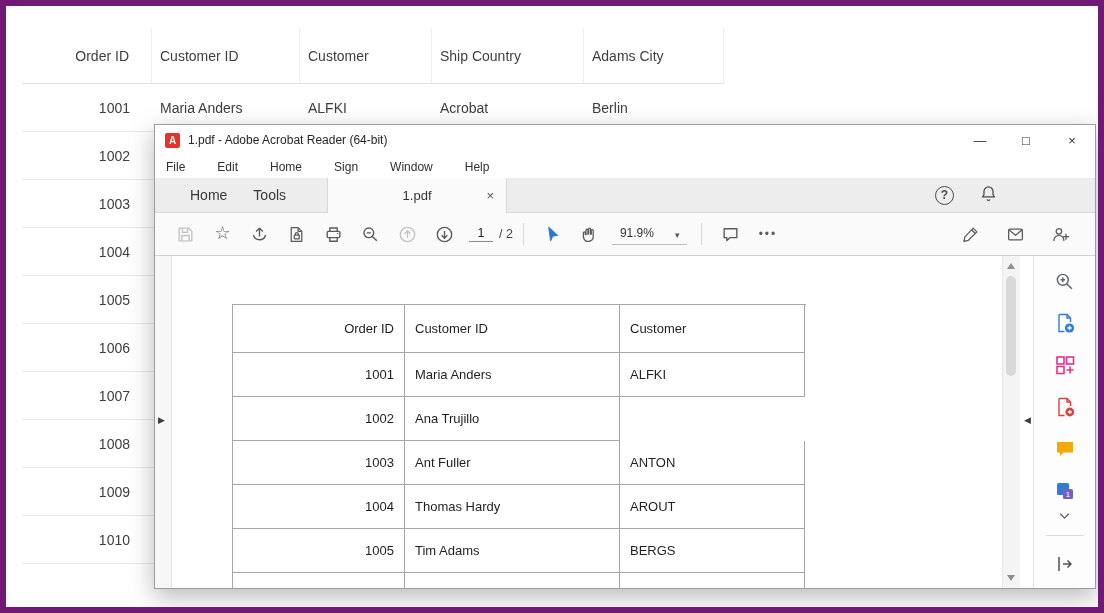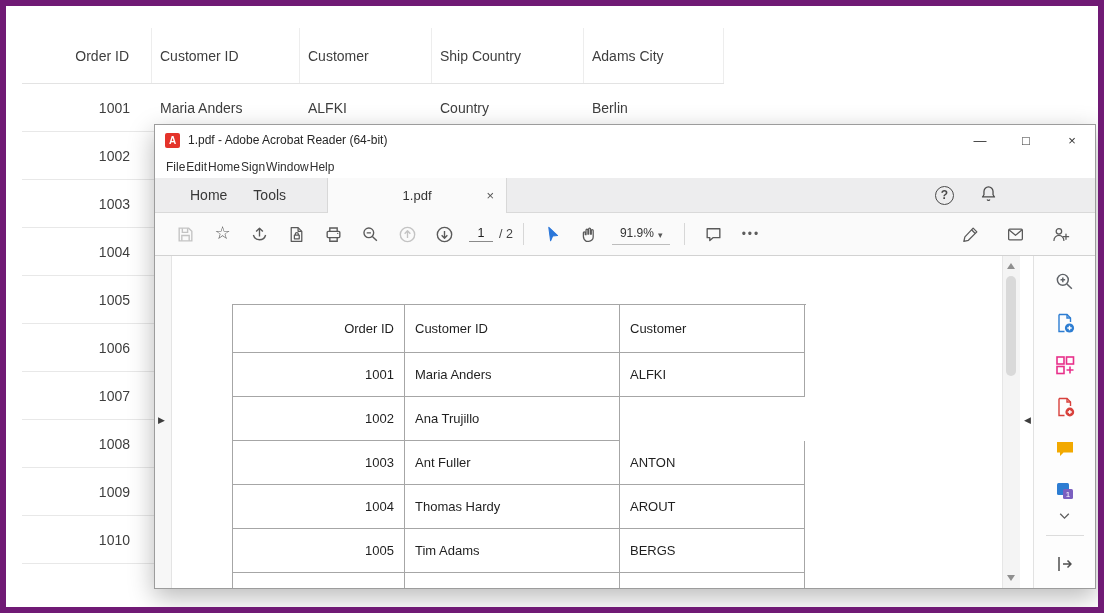--- a/index.html
+++ b/index.html
@@ -20,40 +20,40 @@
     border:1px solid #9c9c9c;box-sizing:border-box;box-shadow:0 8px 24px rgba(0,0,0,.28);
     display:flex;flex-direction:column;z-index:5;}
 
   .titlebar{height:30px;display:flex;align-items:center;padding-left:10px;background:#fff;flex:none;}
   .pdficon{width:15px;height:15px;background:#e4332a;color:#fff;border-radius:2px;font-size:10px;font-weight:bold;
     display:flex;align-items:center;justify-content:center;}
   .wtitle{font-size:12px;color:#262626;margin-left:8px;}
   .wincontrols{margin-left:auto;display:flex;height:30px;}
   .wbtn{width:46px;display:flex;align-items:center;justify-content:center;font-size:13px;color:#333;cursor:default;}
 
-  .menubar{height:23px;display:flex;align-items:center;gap:1px;padding-left:11px;font-size:12px;color:#2f2f2f;background:#fff;flex:none;}
+  .menubar{height:23px;display:flex;align-items:center;gap:32px;padding-left:11px;font-size:12px;color:#2f2f2f;background:#fff;flex:none;}
   .menubar span{cursor:default;}
 
   .tabbar{height:34px;background:#ededee;display:flex;align-items:stretch;padding-left:22px;border-bottom:1px solid #d9d9d9;flex:none;}
   .navtab{display:flex;align-items:center;padding:0 13px;font-size:14px;color:#383838;}
   .doctab{width:178px;margin-left:28px;margin-bottom:-1px;background:#fafafa;border-left:1px solid #d8d8d8;border-right:1px solid #d8d8d8;
     display:flex;align-items:center;justify-content:center;position:relative;font-size:13px;color:#333;z-index:2;}
   .closex{position:absolute;right:12px;font-size:13px;color:#555;}
   .tabright{margin-left:auto;display:flex;align-items:center;gap:25px;padding-right:22px;}
   .helpcircle{width:19px;height:19px;border-radius:50%;border:1.5px solid #4a4a4a;display:flex;align-items:center;
     justify-content:center;font-size:12px;color:#4a4a4a;font-weight:600;box-sizing:border-box;}
   .signin{font-size:15px;font-weight:600;color:#333;margin-top:48px;}
 
   .toolbar{height:42px;background:#fafafa;border-bottom:1px solid #d2d2d2;display:flex;align-items:center;padding:0 12px;flex:none;}
   .tbtn{width:37px;height:30px;display:flex;align-items:center;justify-content:center;border-radius:3px;flex:none;}
   .starglyph{font-size:18px;line-height:1;color:#5a5a5a;margin-top:-2px;}
   .pagecur{width:24px;text-align:center;border-bottom:1px solid #8a8a8a;font-size:12.5px;color:#222;padding-bottom:1px;margin:0 6px 0 6px;}
   .pagetot{font-size:12.5px;color:#444;}
   .vdiv{width:1px;height:22px;background:#d7d7d7;margin:0 10px;flex:none;}
-  .zoombox{display:flex;align-items:flex-end;gap:4px;padding:3px 8px 4px 8px;font-size:12px;color:#333;border-bottom:1px solid #bdbdbd;margin:4px 4px;}
+  .zoombox{display:flex;align-items:flex-end;gap:21px;padding:3px 8px 4px 8px;font-size:12px;color:#333;border-bottom:1px solid #bdbdbd;margin:4px 4px;}
   .caret{font-size:9px;color:#555;}
   .dots{font-size:12px;letter-spacing:2px;color:#5c5c5c;}
   .spacer{flex:1;}
   .rgroup{display:flex;align-items:center;gap:8px;padding-right:4px;}
 
   
   .docarea{flex:1;display:flex;min-height:0;background:#fff;position:relative;}
   .leftstrip{width:16px;background:#f7f7f7;border-right:1px solid #e4e4e4;position:relative;flex:none;}
   .ltog,.rtog{position:absolute;top:160px;font-size:9px;color:#3d3d3d;line-height:1;}
   .ltog{left:3px;}
@@ -95,21 +95,21 @@
         <div class="gcell c1">Customer ID</div>
         <div class="gcell c2">Customer</div>
         <div class="gcell c3">Ship Country</div>
         <div class="gcell c4">Adams City</div>
       </div>
     <div>
         <div class="grow">
           <div class="gcell c0">1001</div>
           <div class="gcell c1">Maria Anders</div>
           <div class="gcell c2">ALFKI</div>
-          <div class="gcell c3">Country</div>
+          <div class="gcell c3">Acrobat</div>
           <div class="gcell c4">Berlin</div>
         </div>
         <div class="grow">
           <div class="gcell c0">1002</div>
           <div class="gcell c1"></div>
           <div class="gcell c2"></div>
           <div class="gcell c3"></div>
           <div class="gcell c4"></div>
         </div>
         <div class="grow">

